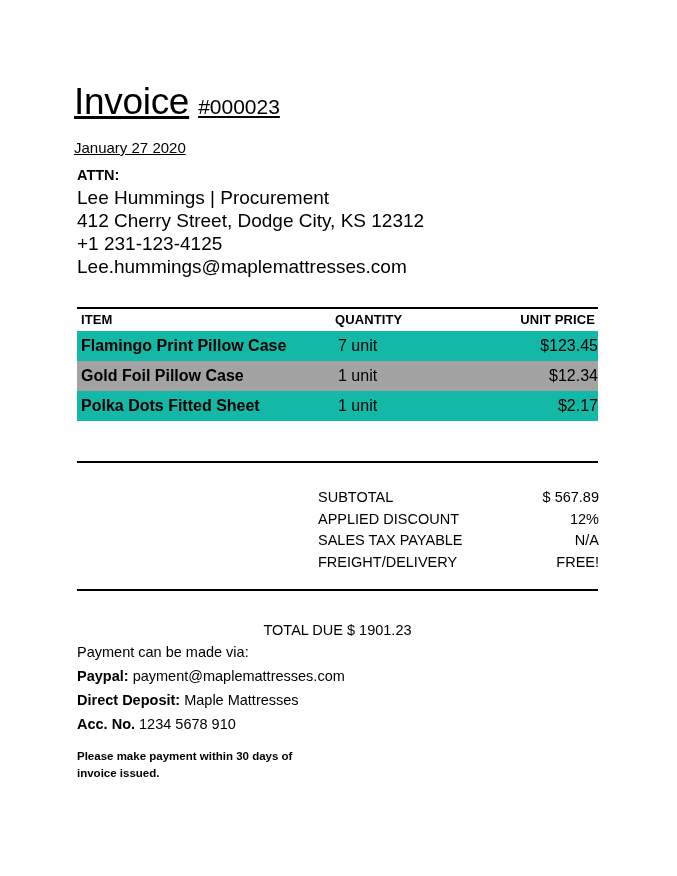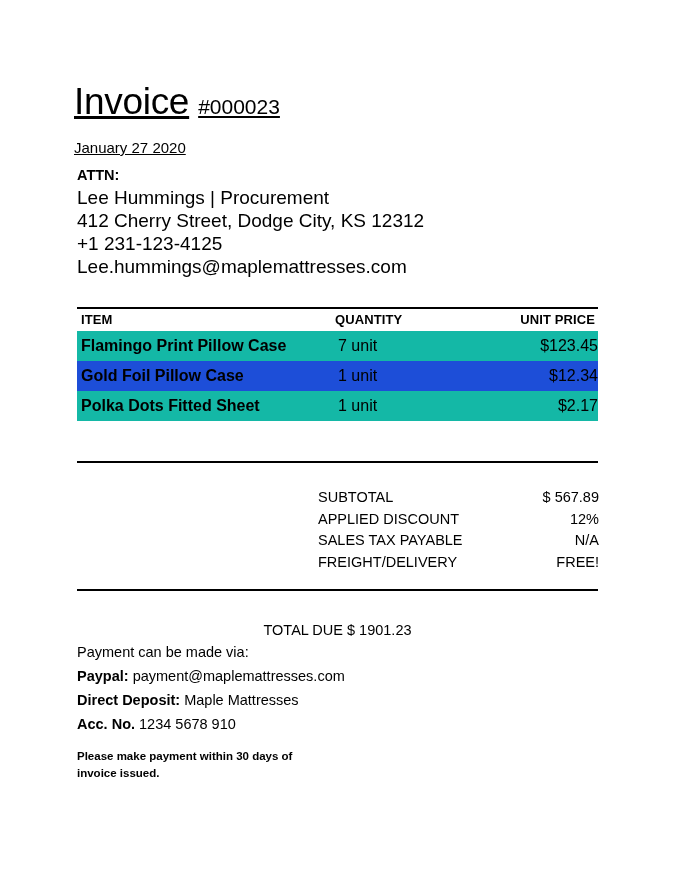--- a/index.html
+++ b/index.html
@@ -106,21 +106,21 @@
     font-size: 16px;
     line-height: 23px;
     padding: 3px 0 4px 4px;
     vertical-align: top;
   }
   td.item-name { font-weight: bold; }
   td.qty { font-weight: 400; padding-left: 1px; }
   td.price { font-weight: 400; text-align: right; padding-right: 3px; }
 
   tr.shaded td { background: #14b8a6; }
-  tr.plain td { background: #1d4ed8; }
+  tr.plain td { background: #a3a3a3; }
 
   .rule-thick-mid {
     position: absolute;
     left: 77px;
     top: 461px;
     width: 521px;
     height: 0;
     border-top: 2px solid #000000;
   }
 

